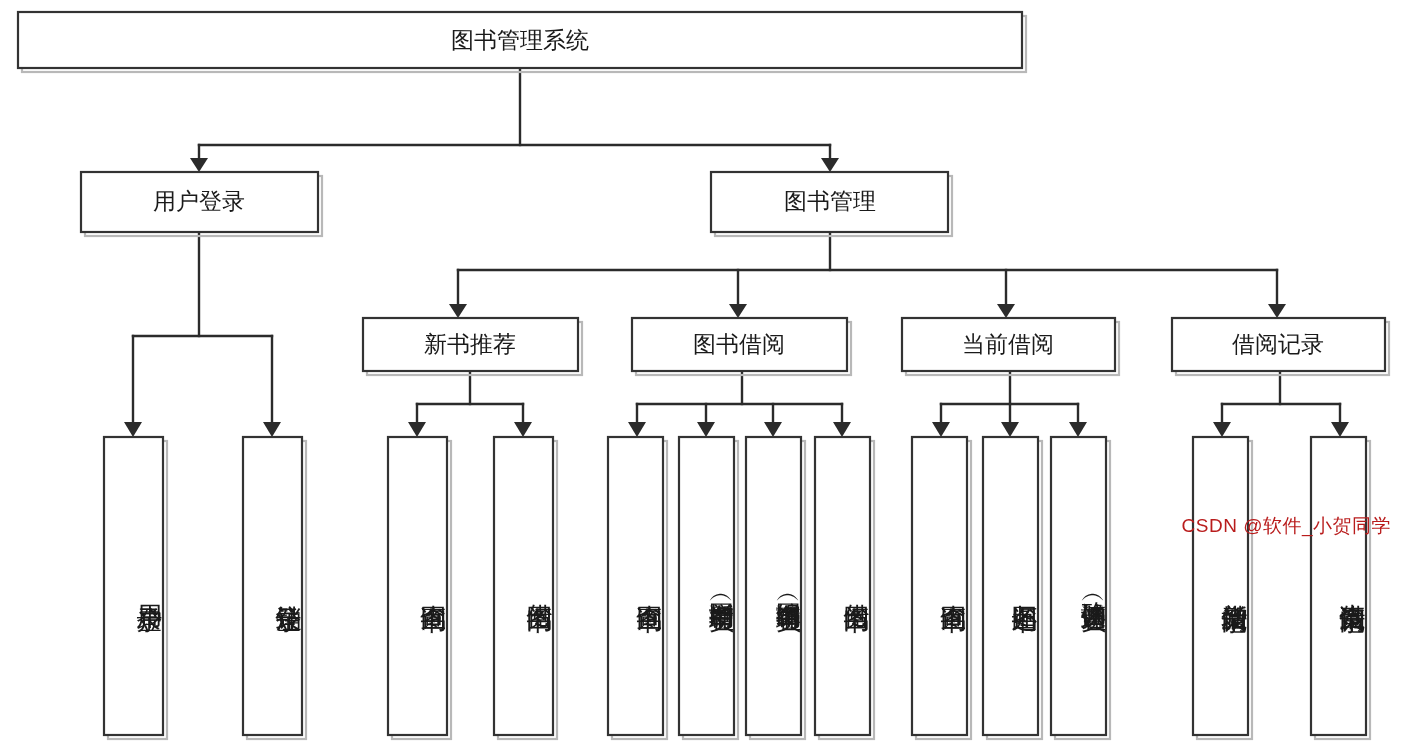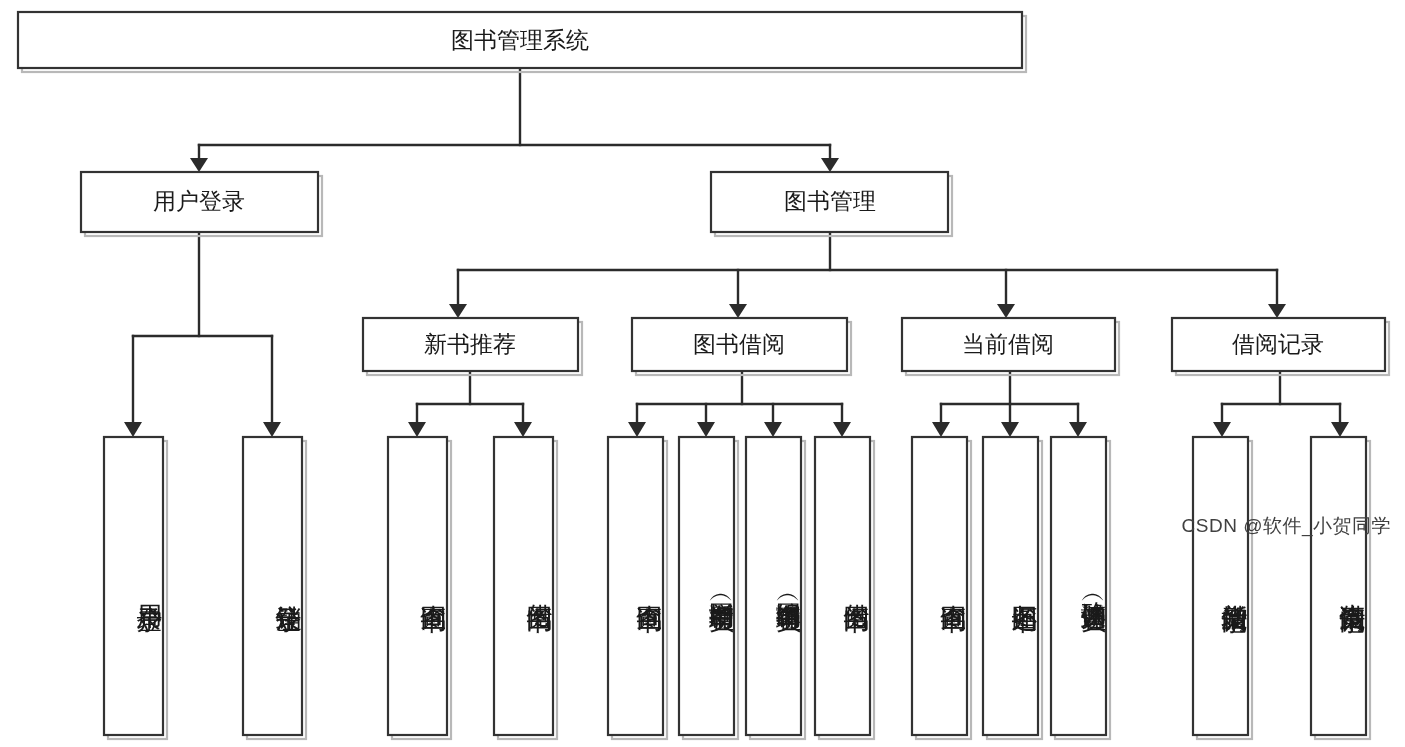--- a/index.html
+++ b/index.html
@@ -67,21 +67,21 @@
     text-orientation: upright;
     letter-spacing: 1px;
     pointer-events: none;
   }
   .watermark {
     position: absolute;
     right: 14px;
     bottom: 6px;
     font-family: "Liberation Sans", "DejaVu Sans", sans-serif;
     font-size: 19px;
-    color: #404040;
+    color: #b91c1c;
     letter-spacing: 0.5px;
     white-space: nowrap;
   }
 </style>
 </head>
 <body>
 
 <div id="diagram-root">
 
   <svg id="tree-svg" viewBox="0 0 1405 747">

